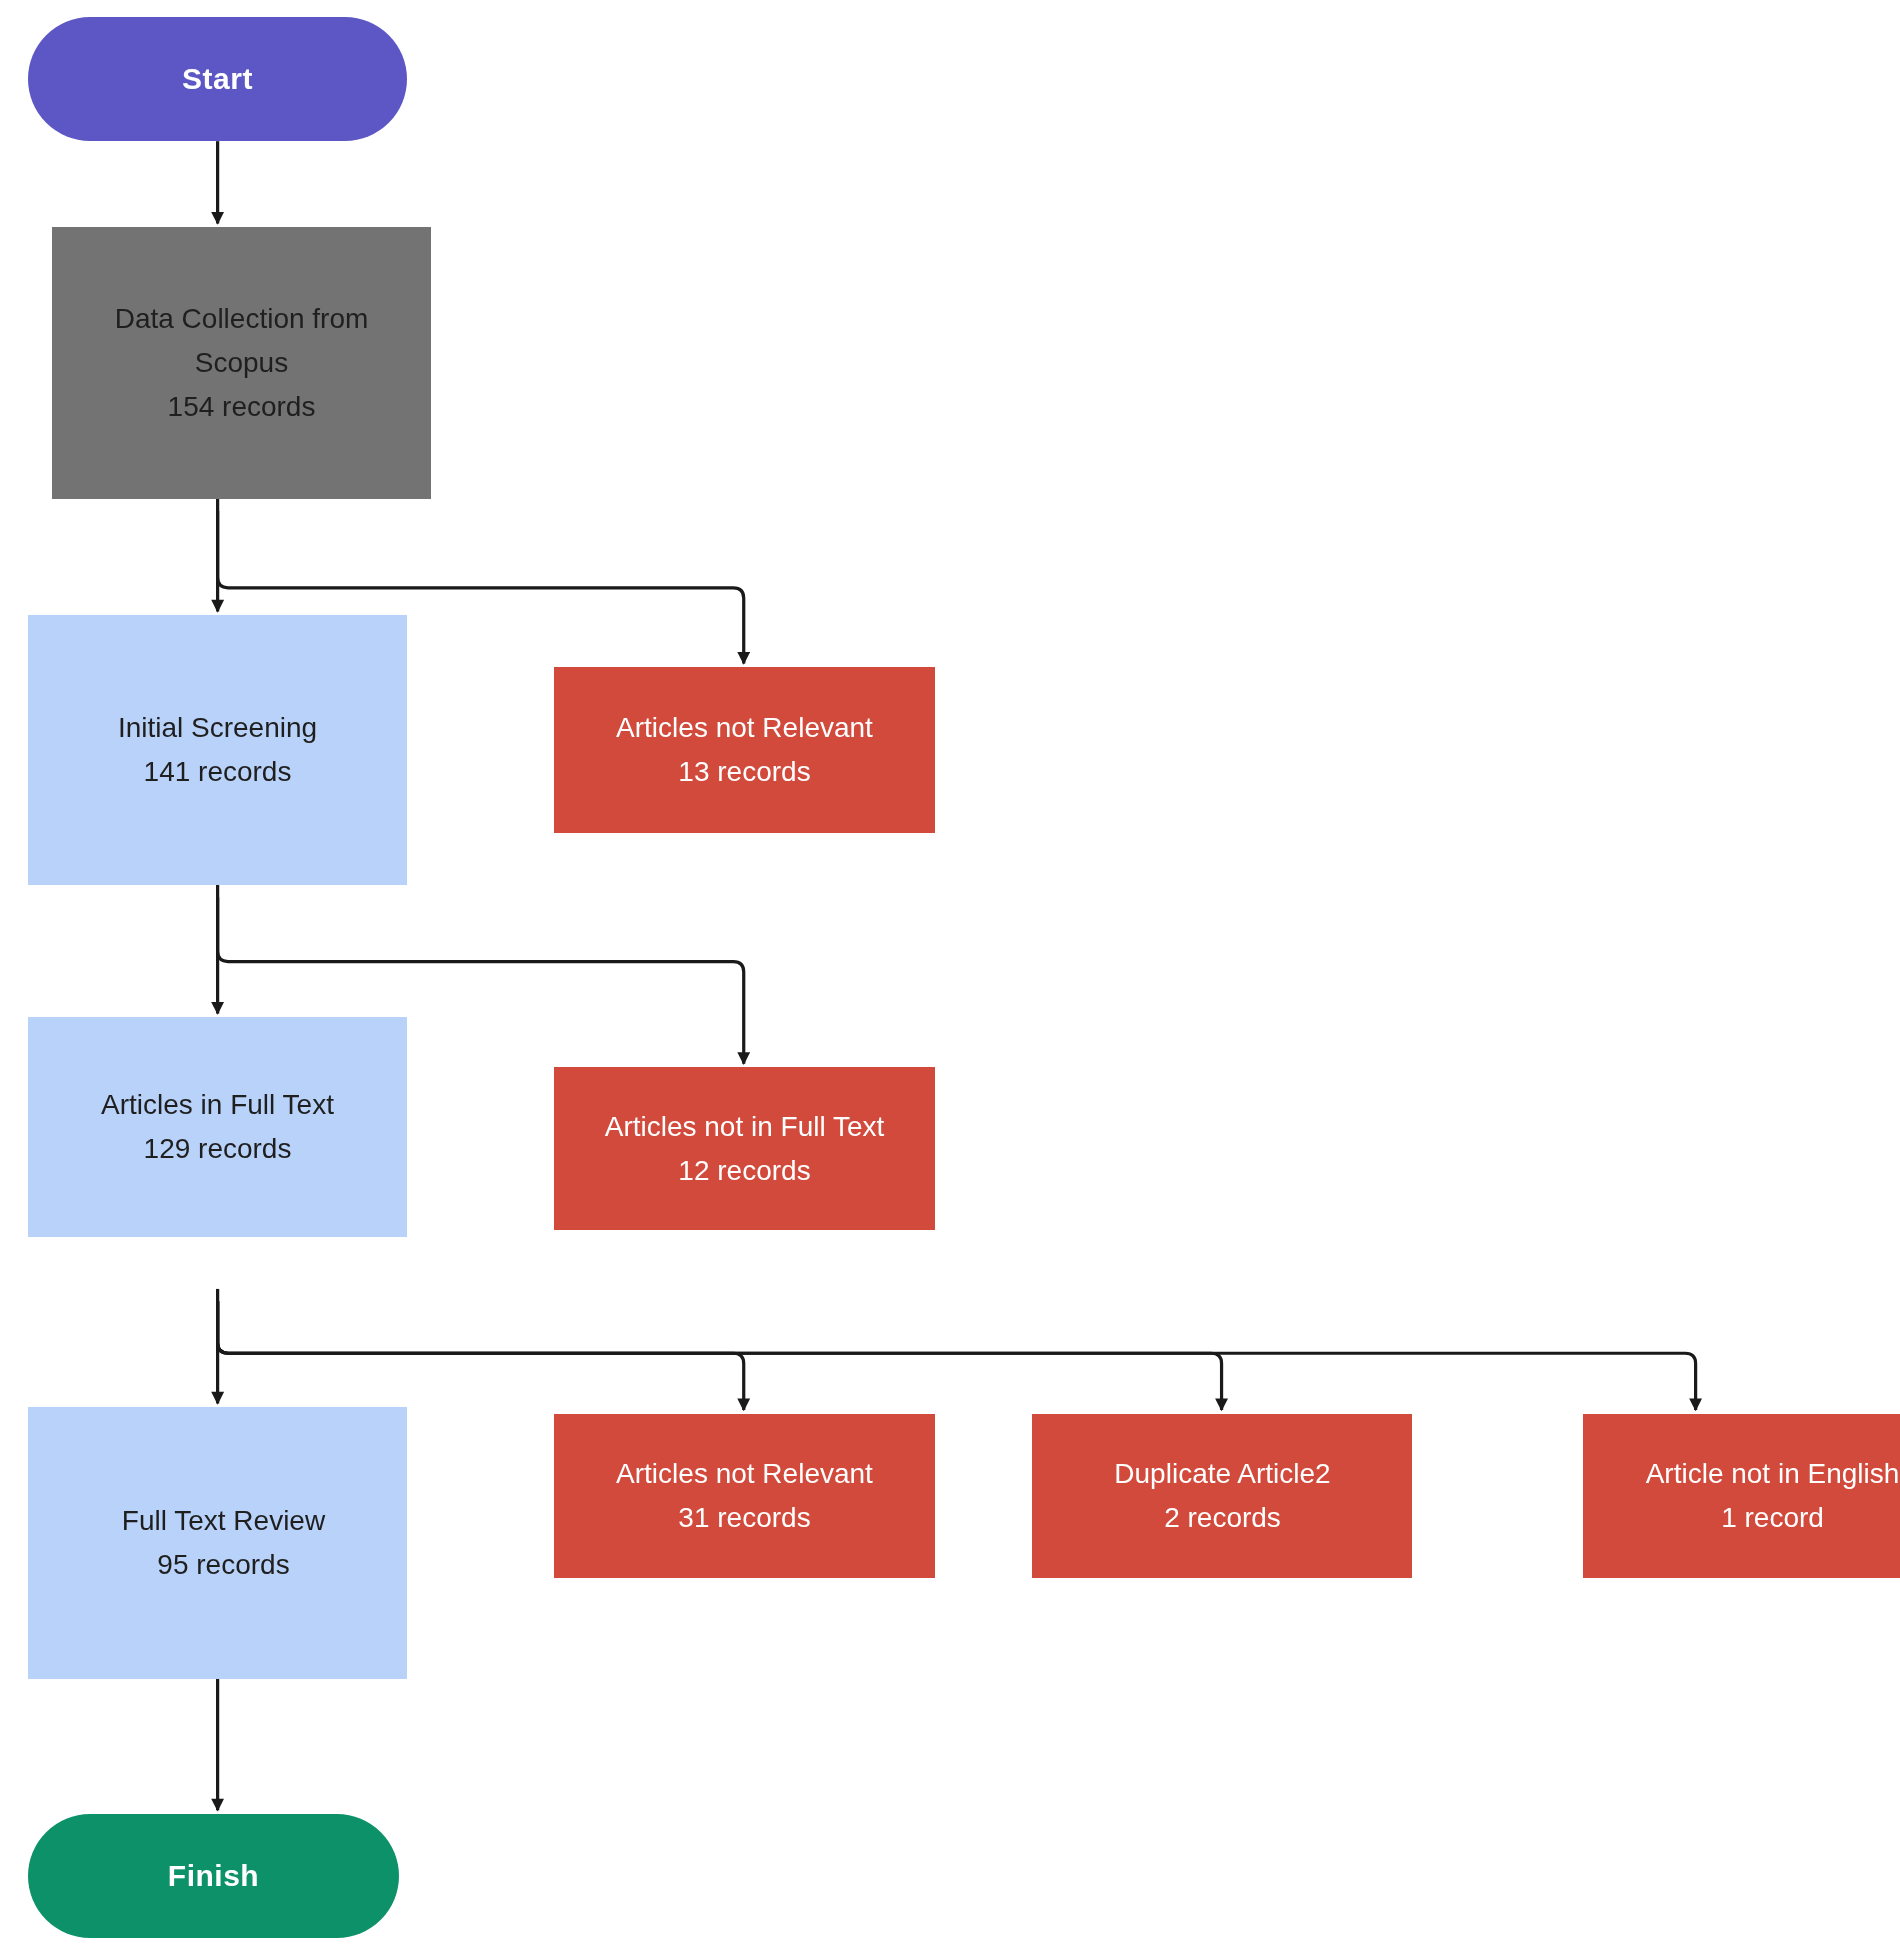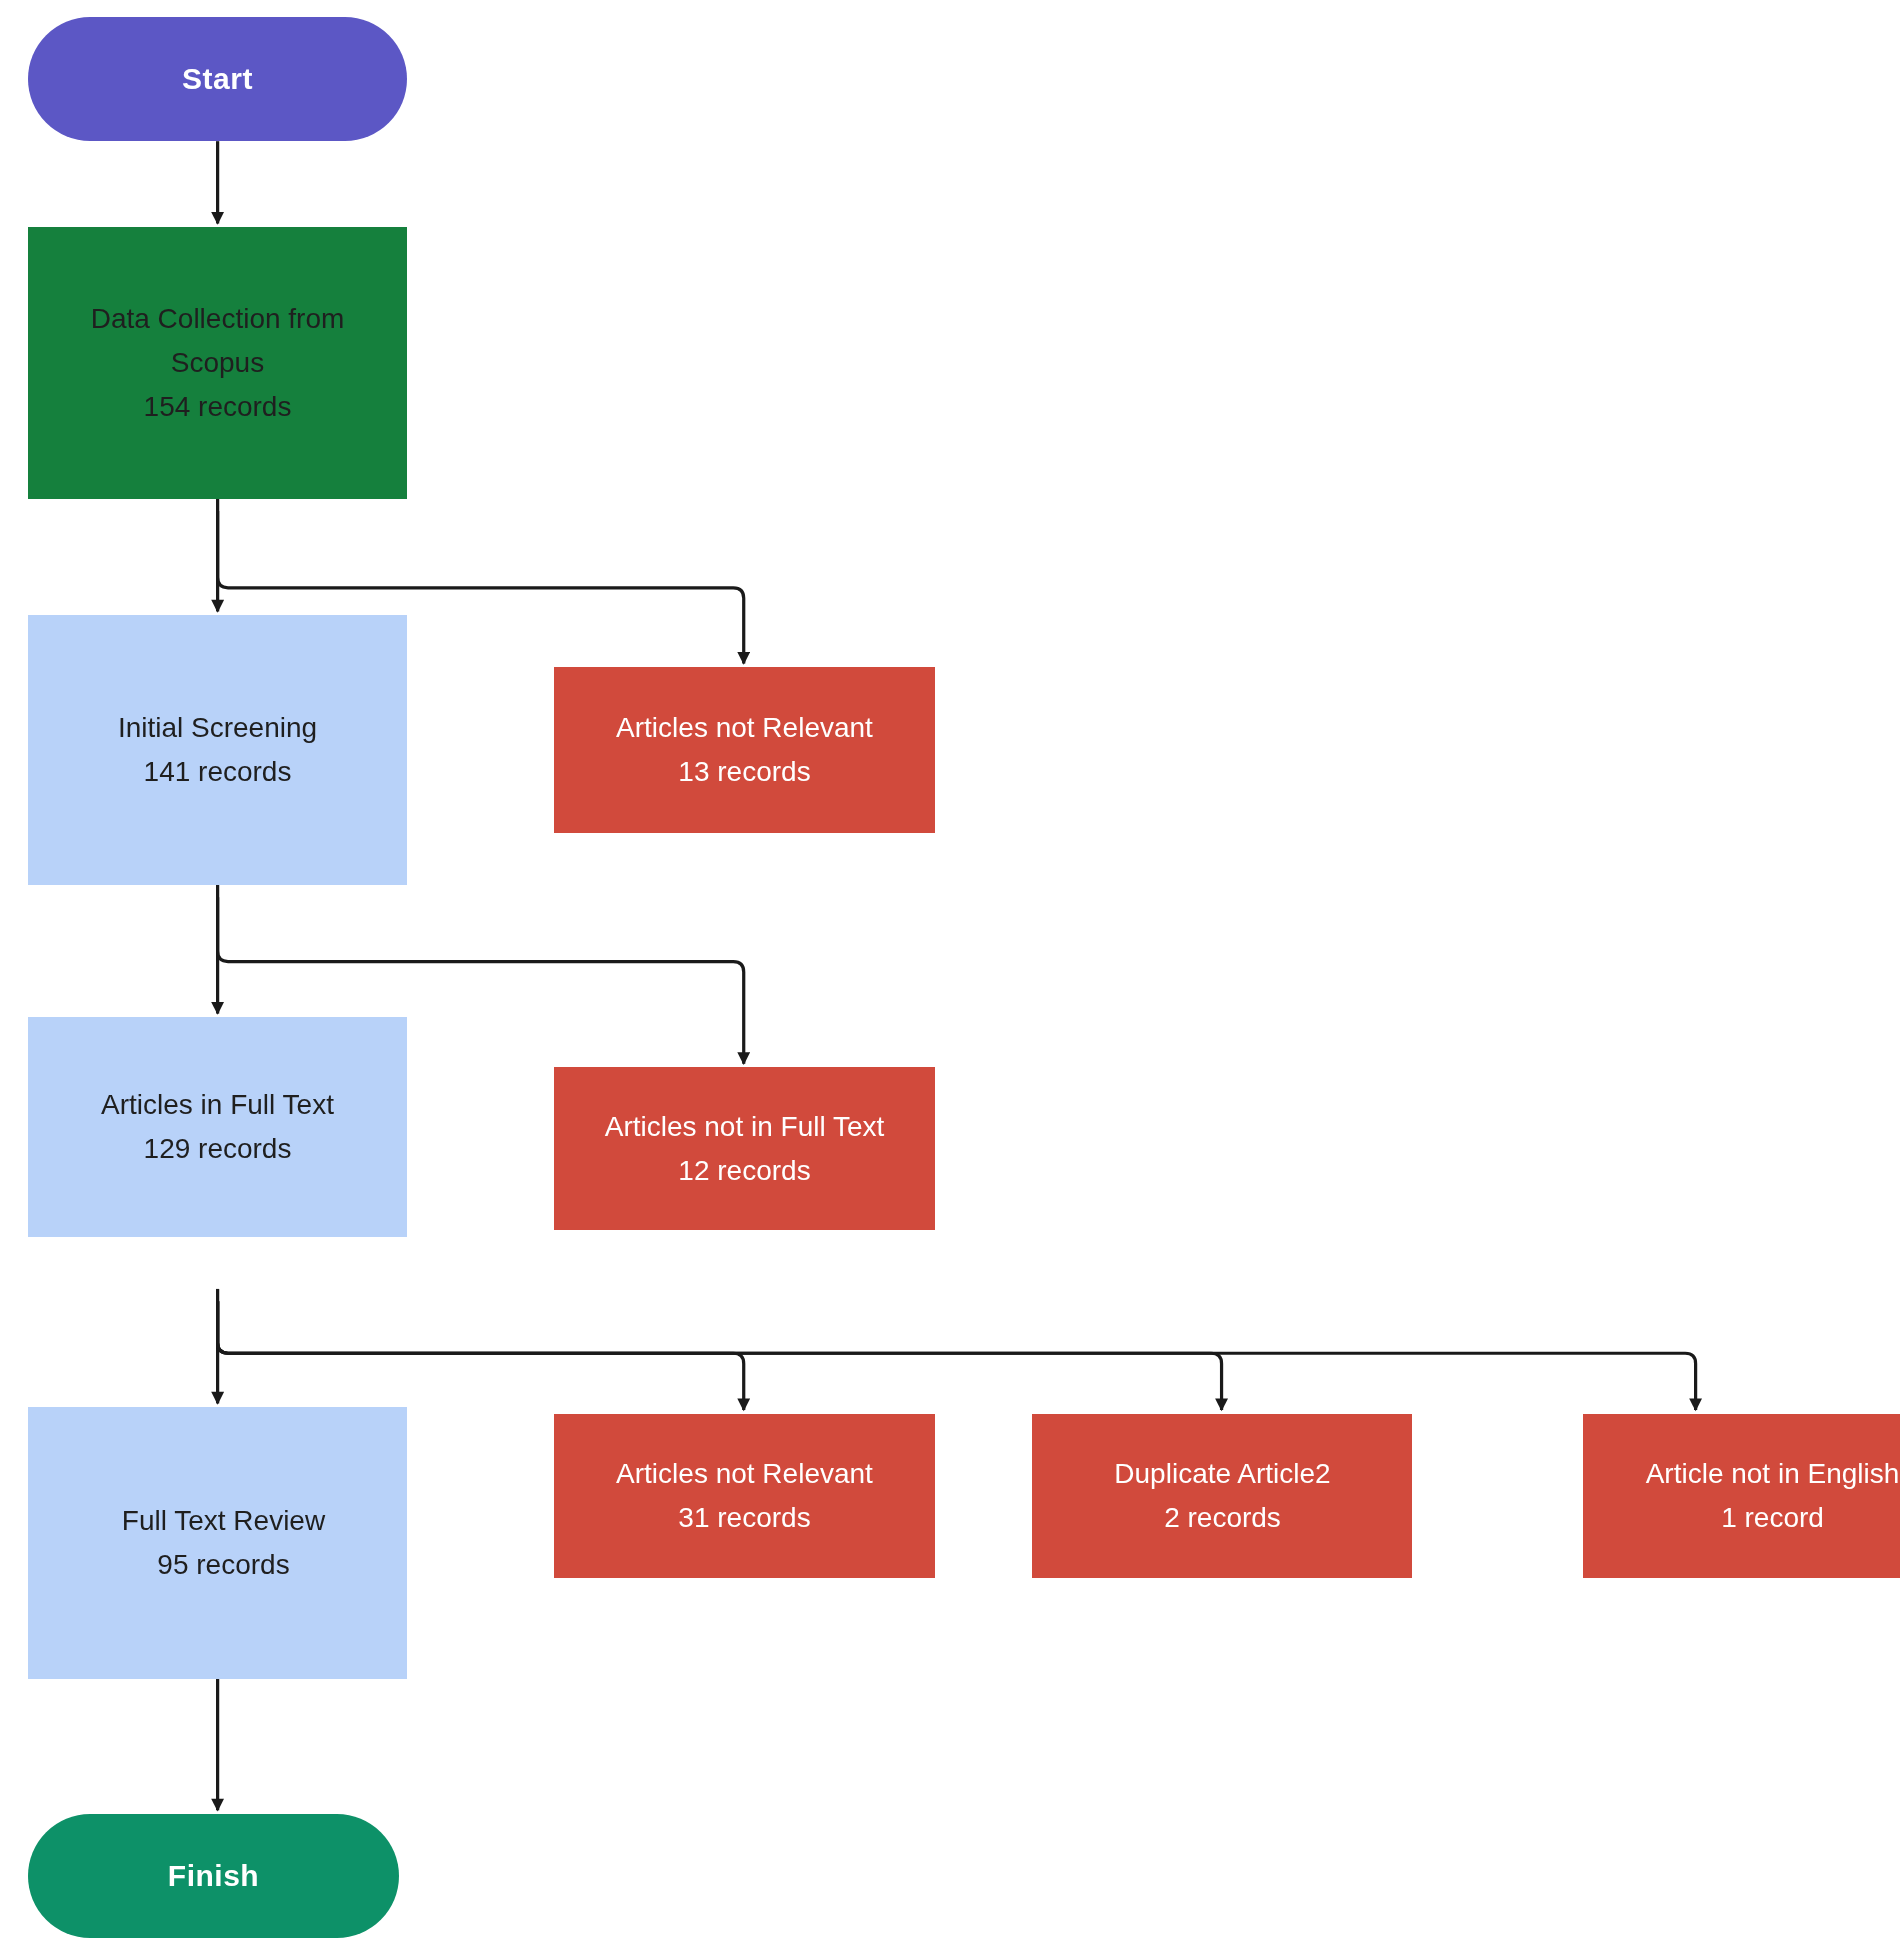--- a/index.html
+++ b/index.html
@@ -96,21 +96,21 @@
     <path class="edge" d="M230 1375 V1419 Q230 1430 241 1430 H775 Q786 1430 786 1441 V1490" marker-end="url(#arrow)"></path>
     <path class="edge" d="M230 1375 V1419 Q230 1430 241 1430 H1280 Q1291 1430 1291 1441 V1490" marker-end="url(#arrow)"></path>
     <path class="edge" d="M230 1375 V1419 Q230 1430 241 1430 H1781 Q1792 1430 1792 1441 V1490" marker-end="url(#arrow)"></path>
     <path class="edge" d="M230 1774 V1913" marker-end="url(#arrow)"></path>
   </svg>
 
   <div class="node pill" id="node-start" style="background: rgb(92, 87, 197);">
     <span class="pill-label">Start</span>
   </div>
 
-  <div class="node box-light" id="node-collection" style="background: #15803d;">
+  <div class="node box-light" id="node-collection" style="background: #737373; margin-left: 24px;">
     <div class="title">Data Collection from Scopus</div>
     <div class="records">154 records</div>
   </div>
 
   <div class="node box-light" id="node-screening" style="background: rgb(184, 210, 249);">
     <div class="title">Initial Screening</div>
     <div class="records">141 records</div>
   </div>
 
   <div class="node box-red" id="node-notrel13" style="background: rgb(209, 74, 60);">

